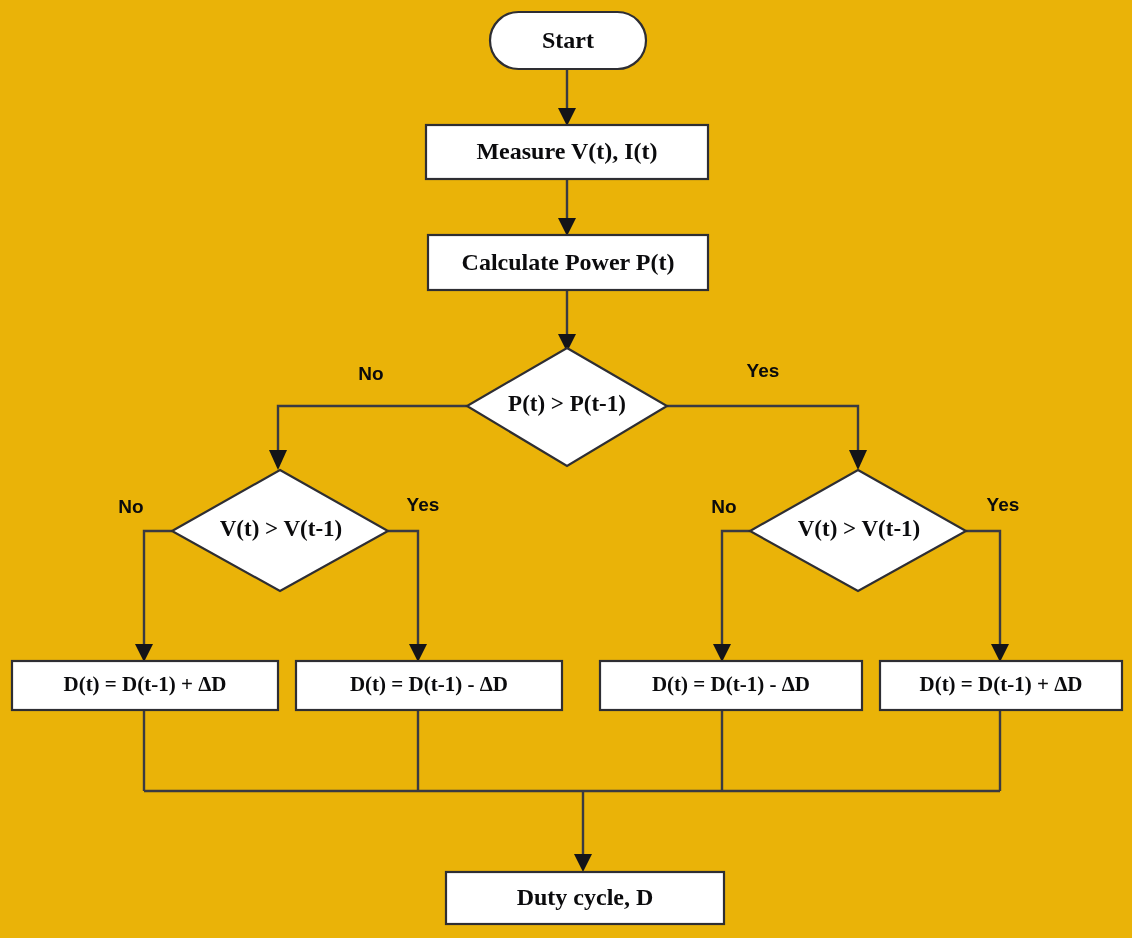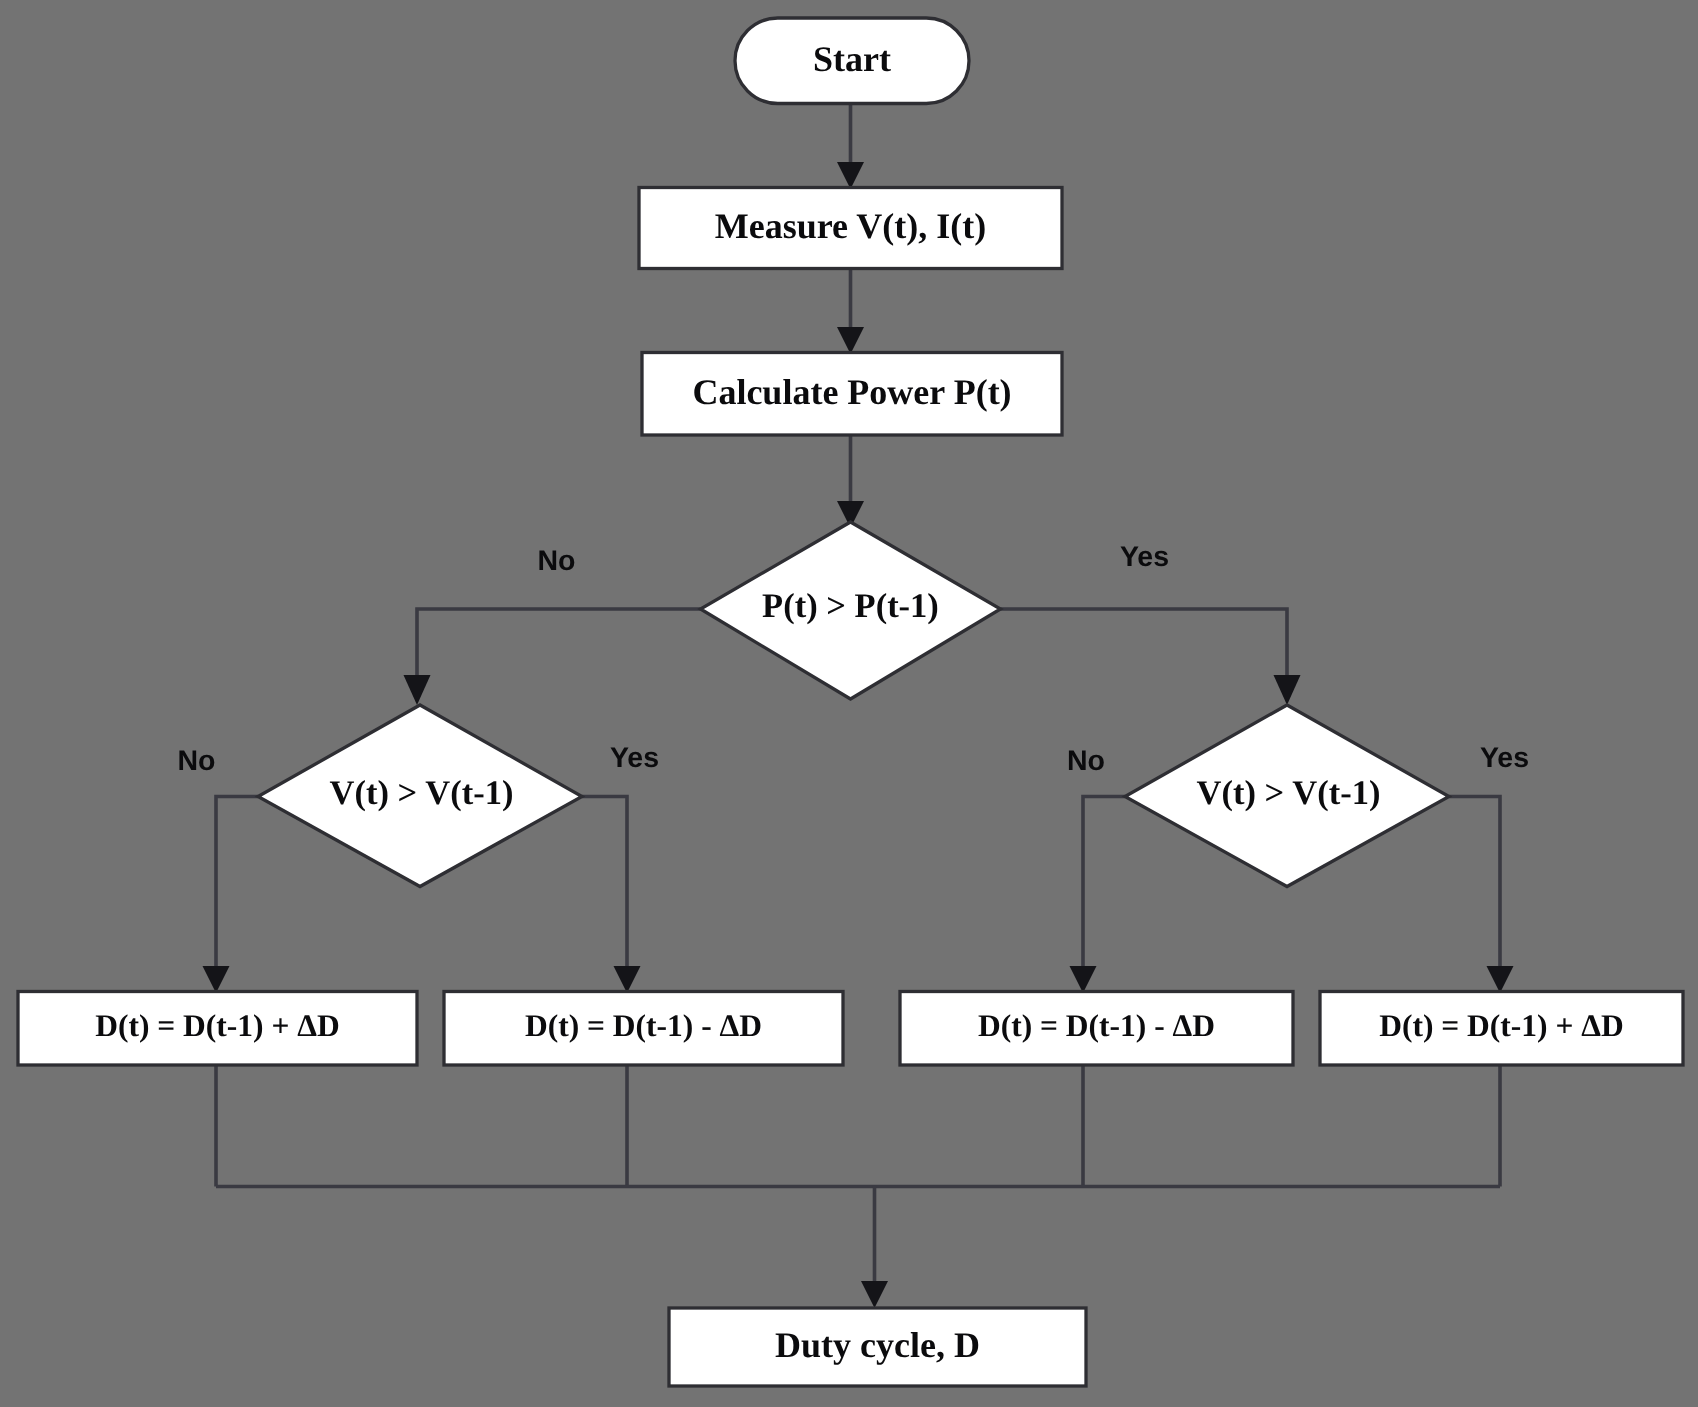--- a/index.html
+++ b/index.html
@@ -4,21 +4,21 @@
 <style>
   html, body {
     margin: 0;
     padding: 0;
     background: #ffffff;
   }
   #canvas {
     position: relative;
     width: 1132px;
     height: 938px;
-    background: #737373;
+    background: #eab308;
     overflow: hidden;
     font-family: "Liberation Serif", serif;
   }
   svg#flow {
     position: absolute;
     top: 0;
     left: 0;
     width: 1132px;
     height: 938px;
   }

